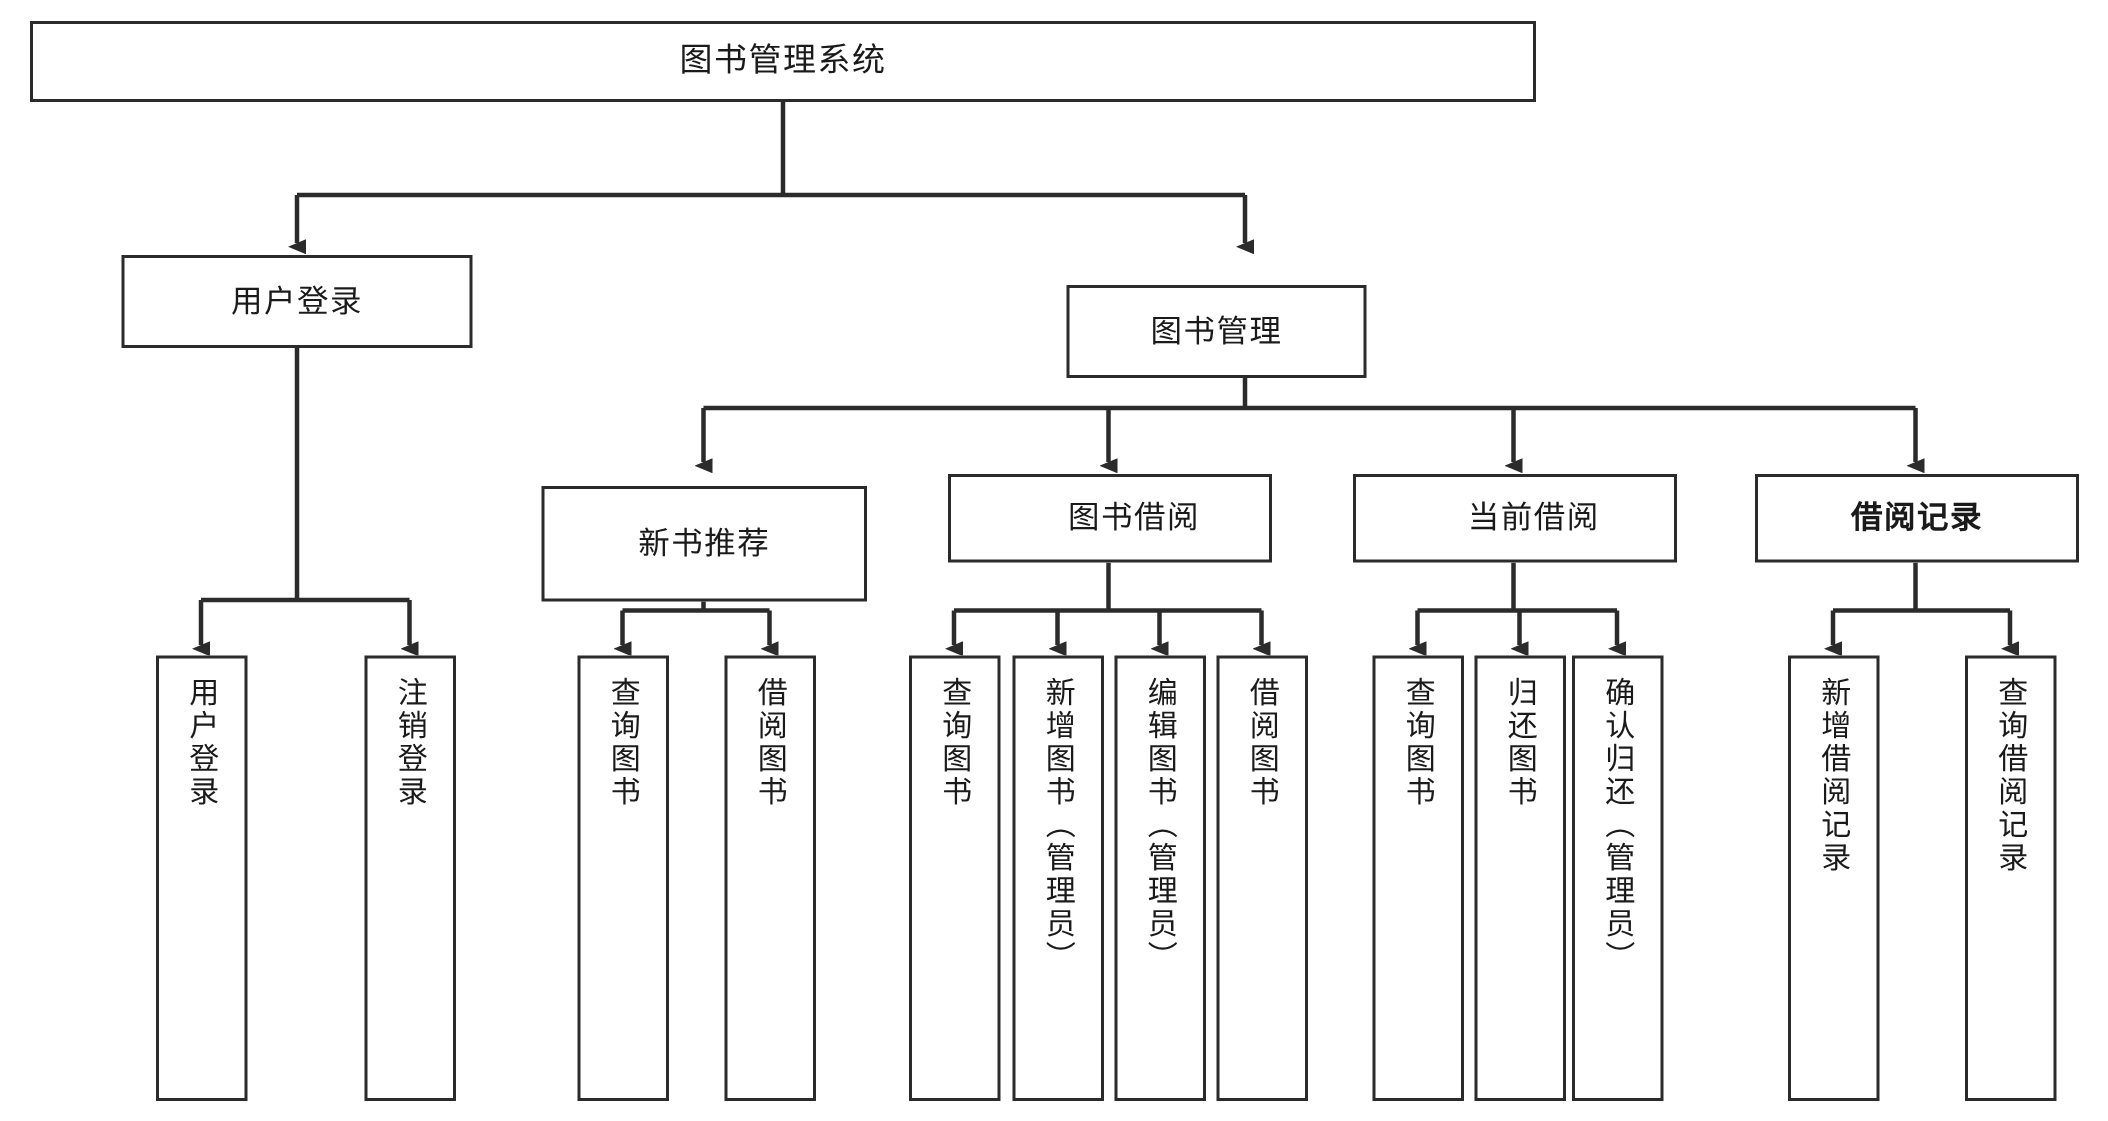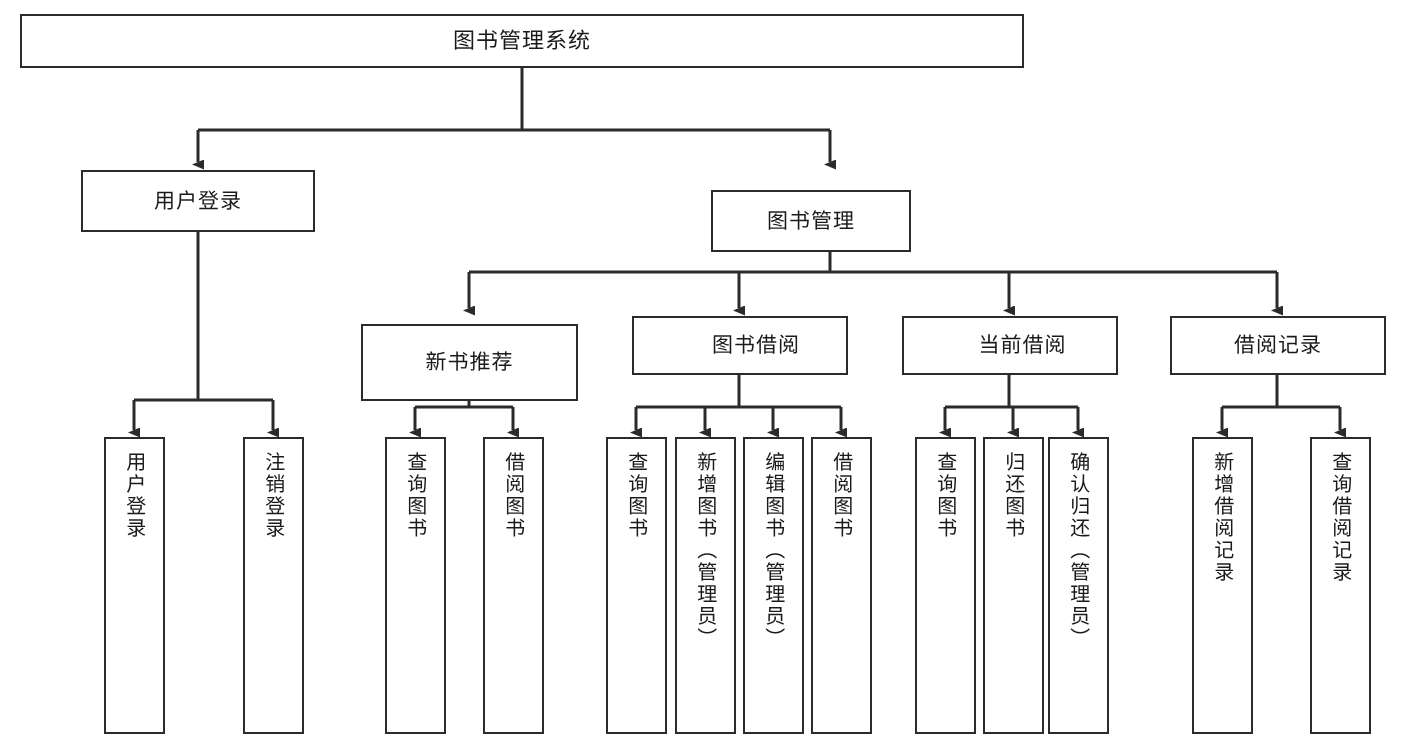--- a/index.html
+++ b/index.html
@@ -142,21 +142,21 @@
 
   <div class="node level2" style="left:361px; top:324px; width:217px; height:77px;">
     <span class="label">新书推荐</span>
   </div>
   <div class="node level2" style="left:632px; top:316px; width:216px; height:59px;padding-left:32px;">
     <span class="label">图书借阅</span>
   </div>
   <div class="node level2" style="left:902px; top:316px; width:216px; height:59px;padding-left:25px;">
     <span class="label">当前借阅</span>
   </div>
-  <div class="node level2" style="left:1170px; top:316px; width:216px; height:59px;">
+  <div class="node level2" style="left:1170px; top:316px; width:216px; height:59px;font-weight:bold;">
     <span class="label">借阅记录</span>
   </div>
 
   <div class="node leaf" style="left:104px; top:437px; width:61px; height:297px;">
     <span class="label">用户登录</span>
   </div>
   <div class="node leaf" style="left:243px; top:437px; width:61px; height:297px;">
     <span class="label">注销登录</span>
   </div>
 

